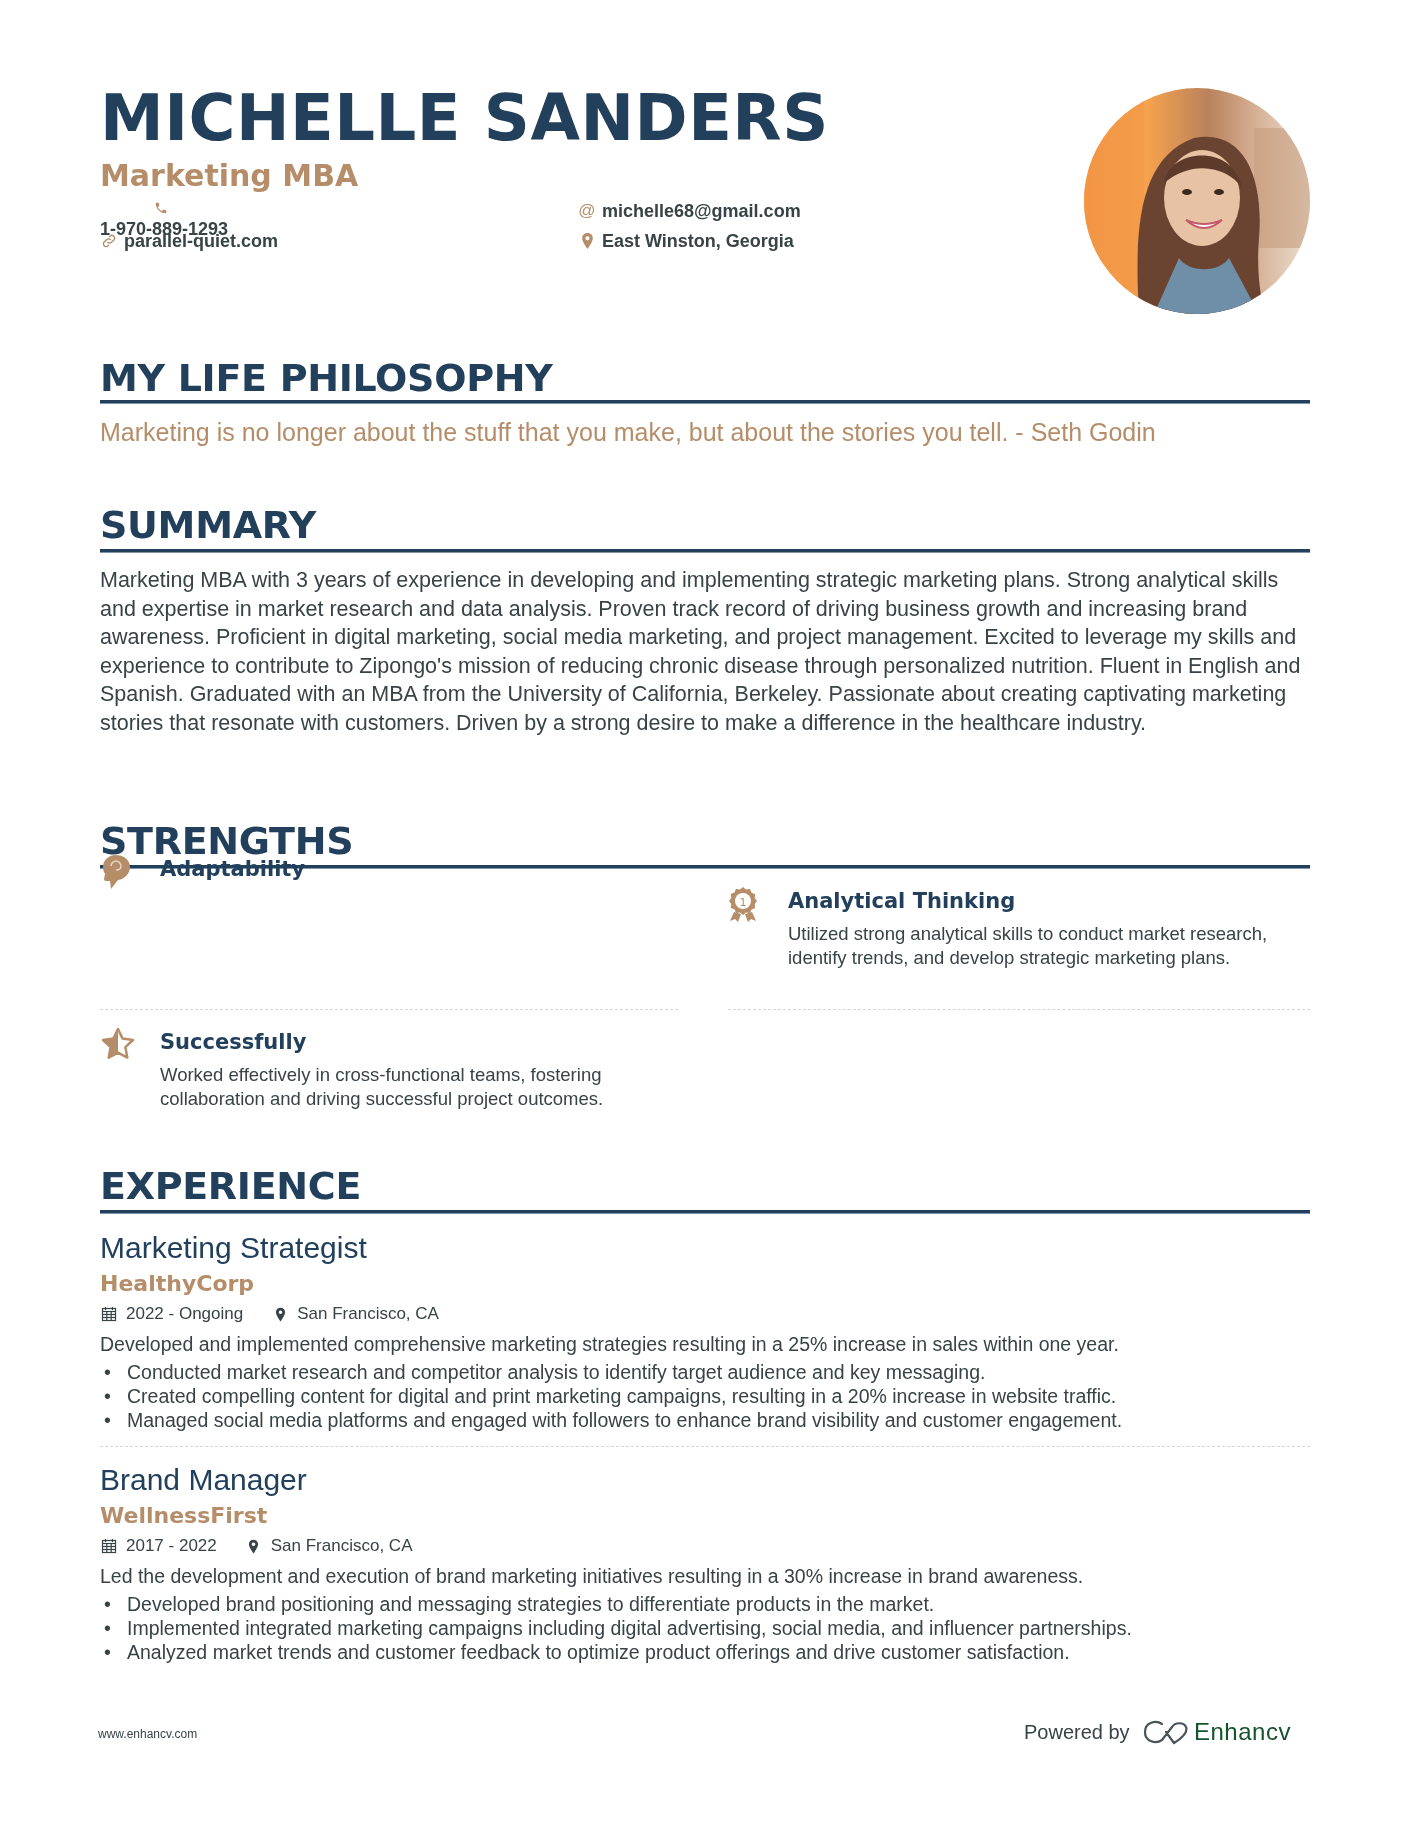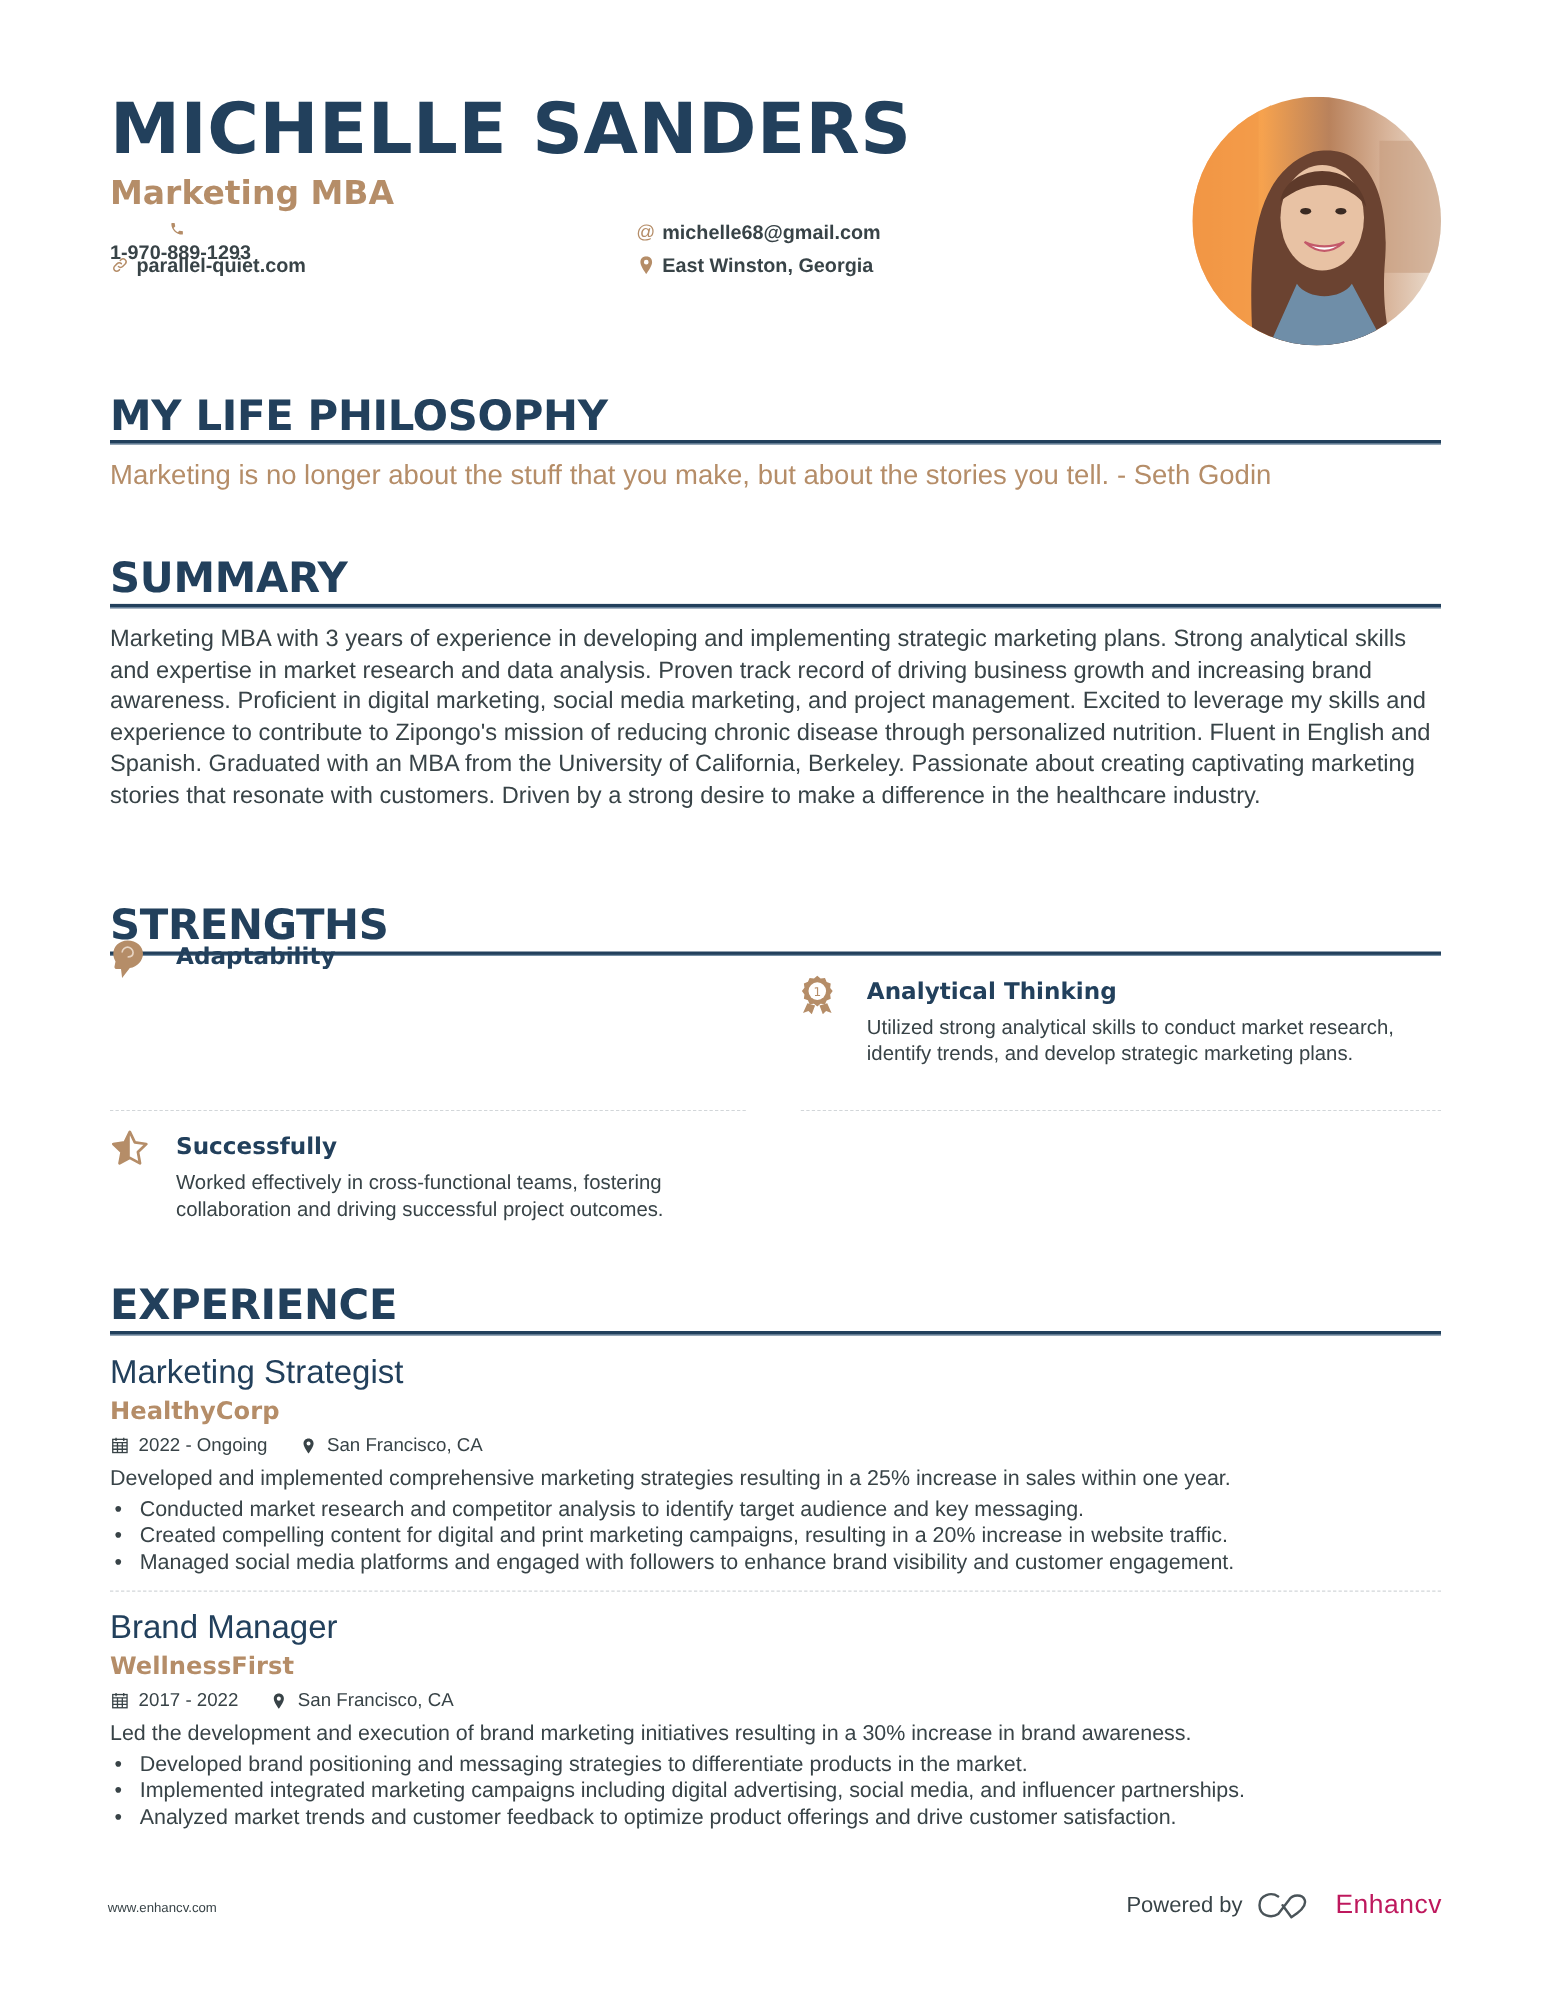--- a/index.html
+++ b/index.html
@@ -40,21 +40,21 @@
   .meta .gap { width: 28px; }
   .exp-desc { left: 100px; font-size: 19.5px; color: #384347; line-height: 24px; white-space: nowrap; }
   .bullets { left: 100px; list-style: none; }
   .bullets li { position: relative; padding-left: 27px; font-size: 19.5px; line-height: 24px; color: #384347; white-space: nowrap; }
   .bullets li::before { content: "\2022"; position: absolute; left: 4px; top: 0; color: #384347; }
 
   
   .foot-left { left: 98px; top: 1724px; font-size: 12px; color: #384347; line-height: 20px; }
   .foot-powered { left: 1024px; top: 1722px; font-size: 20px; color: #384347; line-height: 20px; }
   .foot-logo { left: 1142px; top: 1718px; display: flex; align-items: center; }
-  .foot-logo .brand { font-size: 24px; color: #be185d; margin-left: 24px; line-height: 28px; letter-spacing: 0.5px; }
+  .foot-logo .brand { font-size: 24px; color: #14532d; margin-left: 4px; line-height: 28px; letter-spacing: 0.5px; }
 </style>
 </head>
 <body>
 
 <div class="page">
 
   <div class="abs name">MICHELLE SANDERS</div>
   <div class="abs title">Marketing MBA</div>
 
   <div class="abs contact" style="left:100px; top:199px;flex-direction:column;">

